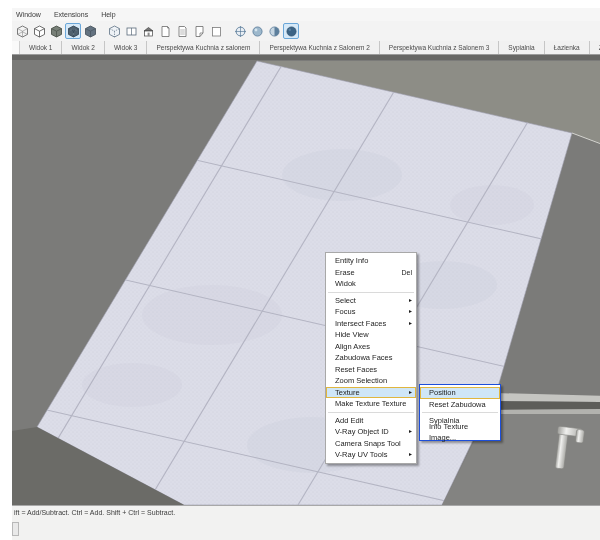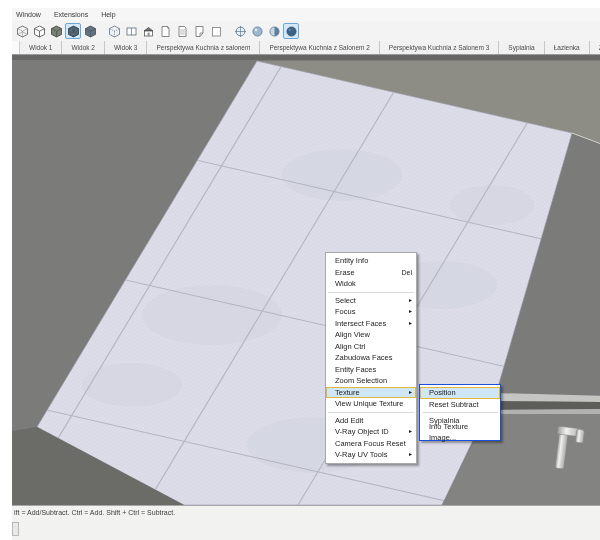--- a/index.html
+++ b/index.html
@@ -248,64 +248,64 @@
       </div>
     <div class="cm-row">
         <span>Focus</span>
         <span class="cm-arrow">▸</span>
       </div>
     <div class="cm-row">
         <span>Intersect Faces</span>
         <span class="cm-arrow">▸</span>
       </div>
     <div class="cm-row">
-        <span>Align View</span>
-      </div>
-    <div class="cm-row">
-        <span>Align Ctrl</span>
+        <span>Hide View</span>
+      </div>
+    <div class="cm-row">
+        <span>Align Axes</span>
       </div>
     <div class="cm-row">
         <span>Zabudowa Faces</span>
       </div>
     <div class="cm-row">
-        <span>Entity Faces</span>
+        <span>Reset Faces</span>
       </div>
     <div class="cm-row">
         <span>Zoom Selection</span>
       </div>
     <div class="cm-row hl">
         <span>Texture</span>
         <span class="cm-arrow">▸</span>
       </div>
     <div class="cm-row">
-        <span>View Unique Texture</span>
+        <span>Make Texture Texture</span>
       </div>
     <div class="cm-sep"></div>
     <div class="cm-row">
         <span>Add Edit</span>
       </div>
     <div class="cm-row">
         <span>V-Ray Object ID</span>
         <span class="cm-arrow">▸</span>
       </div>
     <div class="cm-row">
-        <span>Camera Focus Reset</span>
+        <span>Camera Snaps Tool</span>
       </div>
     <div class="cm-row">
         <span>V-Ray UV Tools</span>
         <span class="cm-arrow">▸</span>
       </div>
   </div>
 
   <div class="submenu">
     <div class="cm-row hl">
         <span>Position</span>
       </div>
     <div class="cm-row">
-        <span>Reset Subtract</span>
+        <span>Reset Zabudowa</span>
       </div>
     <div class="cm-sep"></div>
     <div class="cm-row">
         <span>Sypialnia</span>
       </div>
     <div class="cm-row">
         <span>Info Texture Image...</span>
       </div>
   </div>
 

